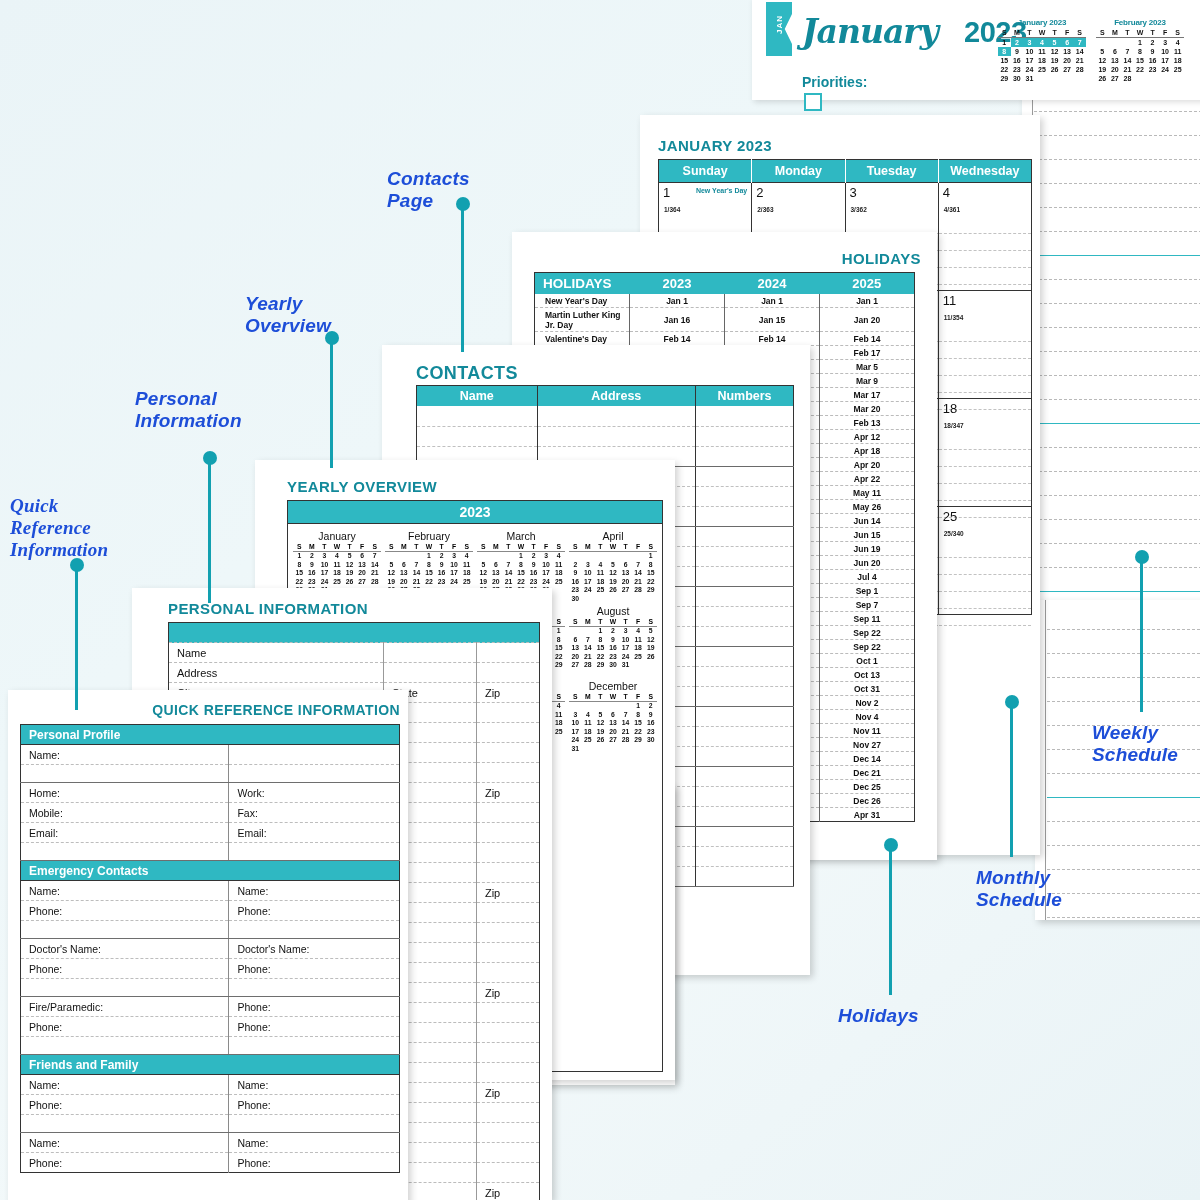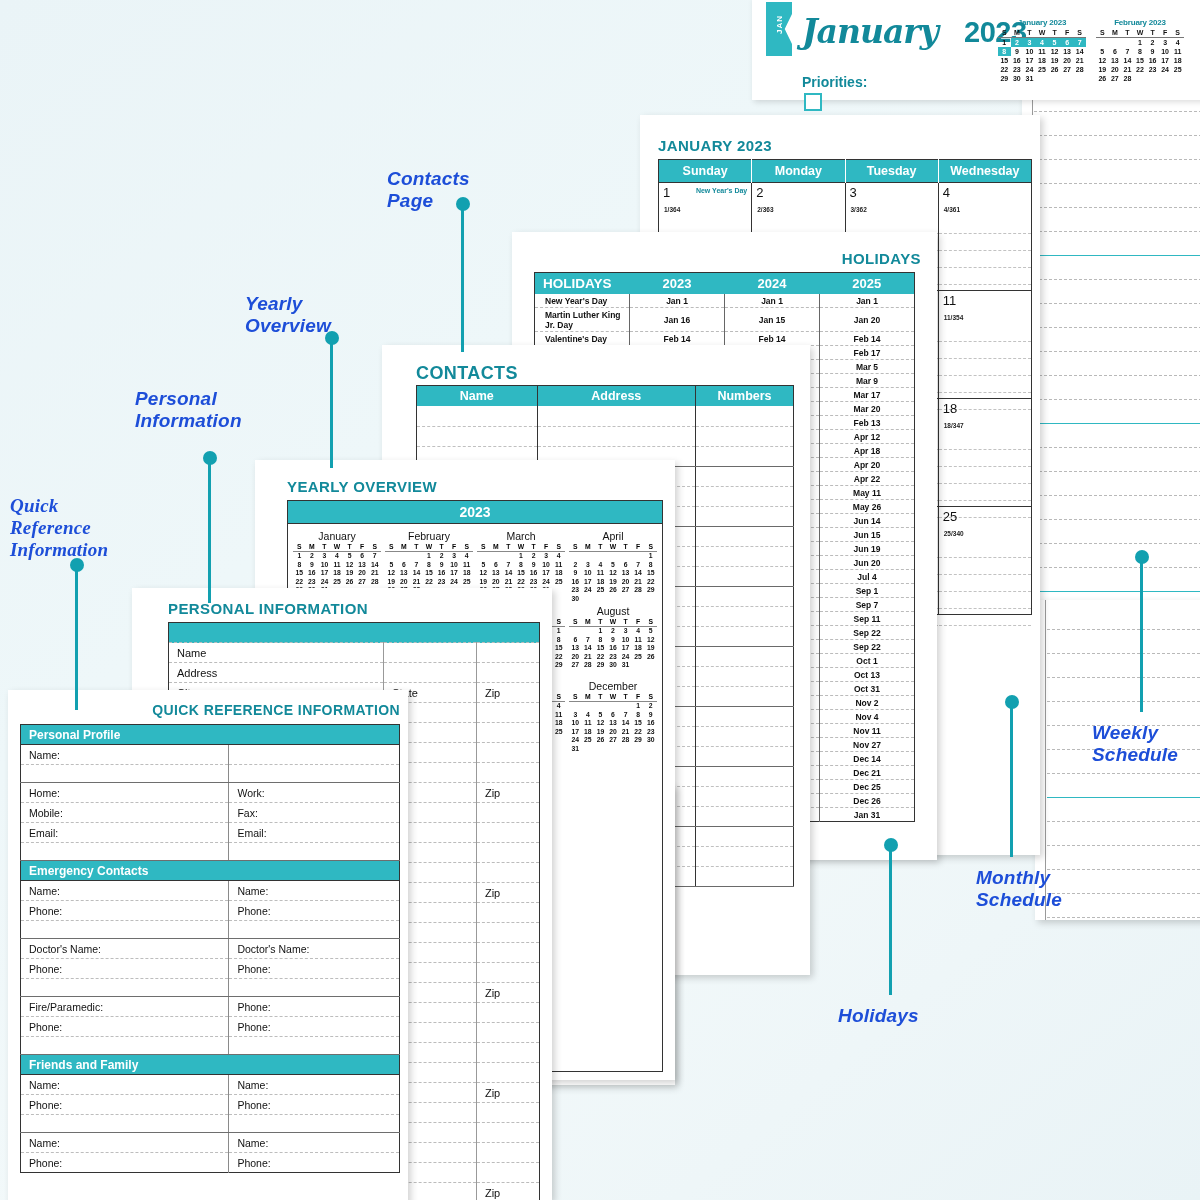--- a/index.html
+++ b/index.html
@@ -787,21 +787,21 @@
             <tr>
               <td class="hname"></td>
               <td class="sep"></td>
               <td class="sep">26</td>
               <td class="sep">Dec 26</td>
             </tr>
             <tr>
               <td class="hname"></td>
               <td class="sep"></td>
               <td class="sep">31</td>
-              <td class="sep">Jan 31</td>
+              <td class="sep">Apr 31</td>
             </tr>
           </tbody>
       </table>
     </div>
   </div>
 
   <div class="card" id="contacts-card">
     <div class="card-title" id="contacts-title">CONTACTS</div>
     <div id="contacts-tbl">
       <table>

